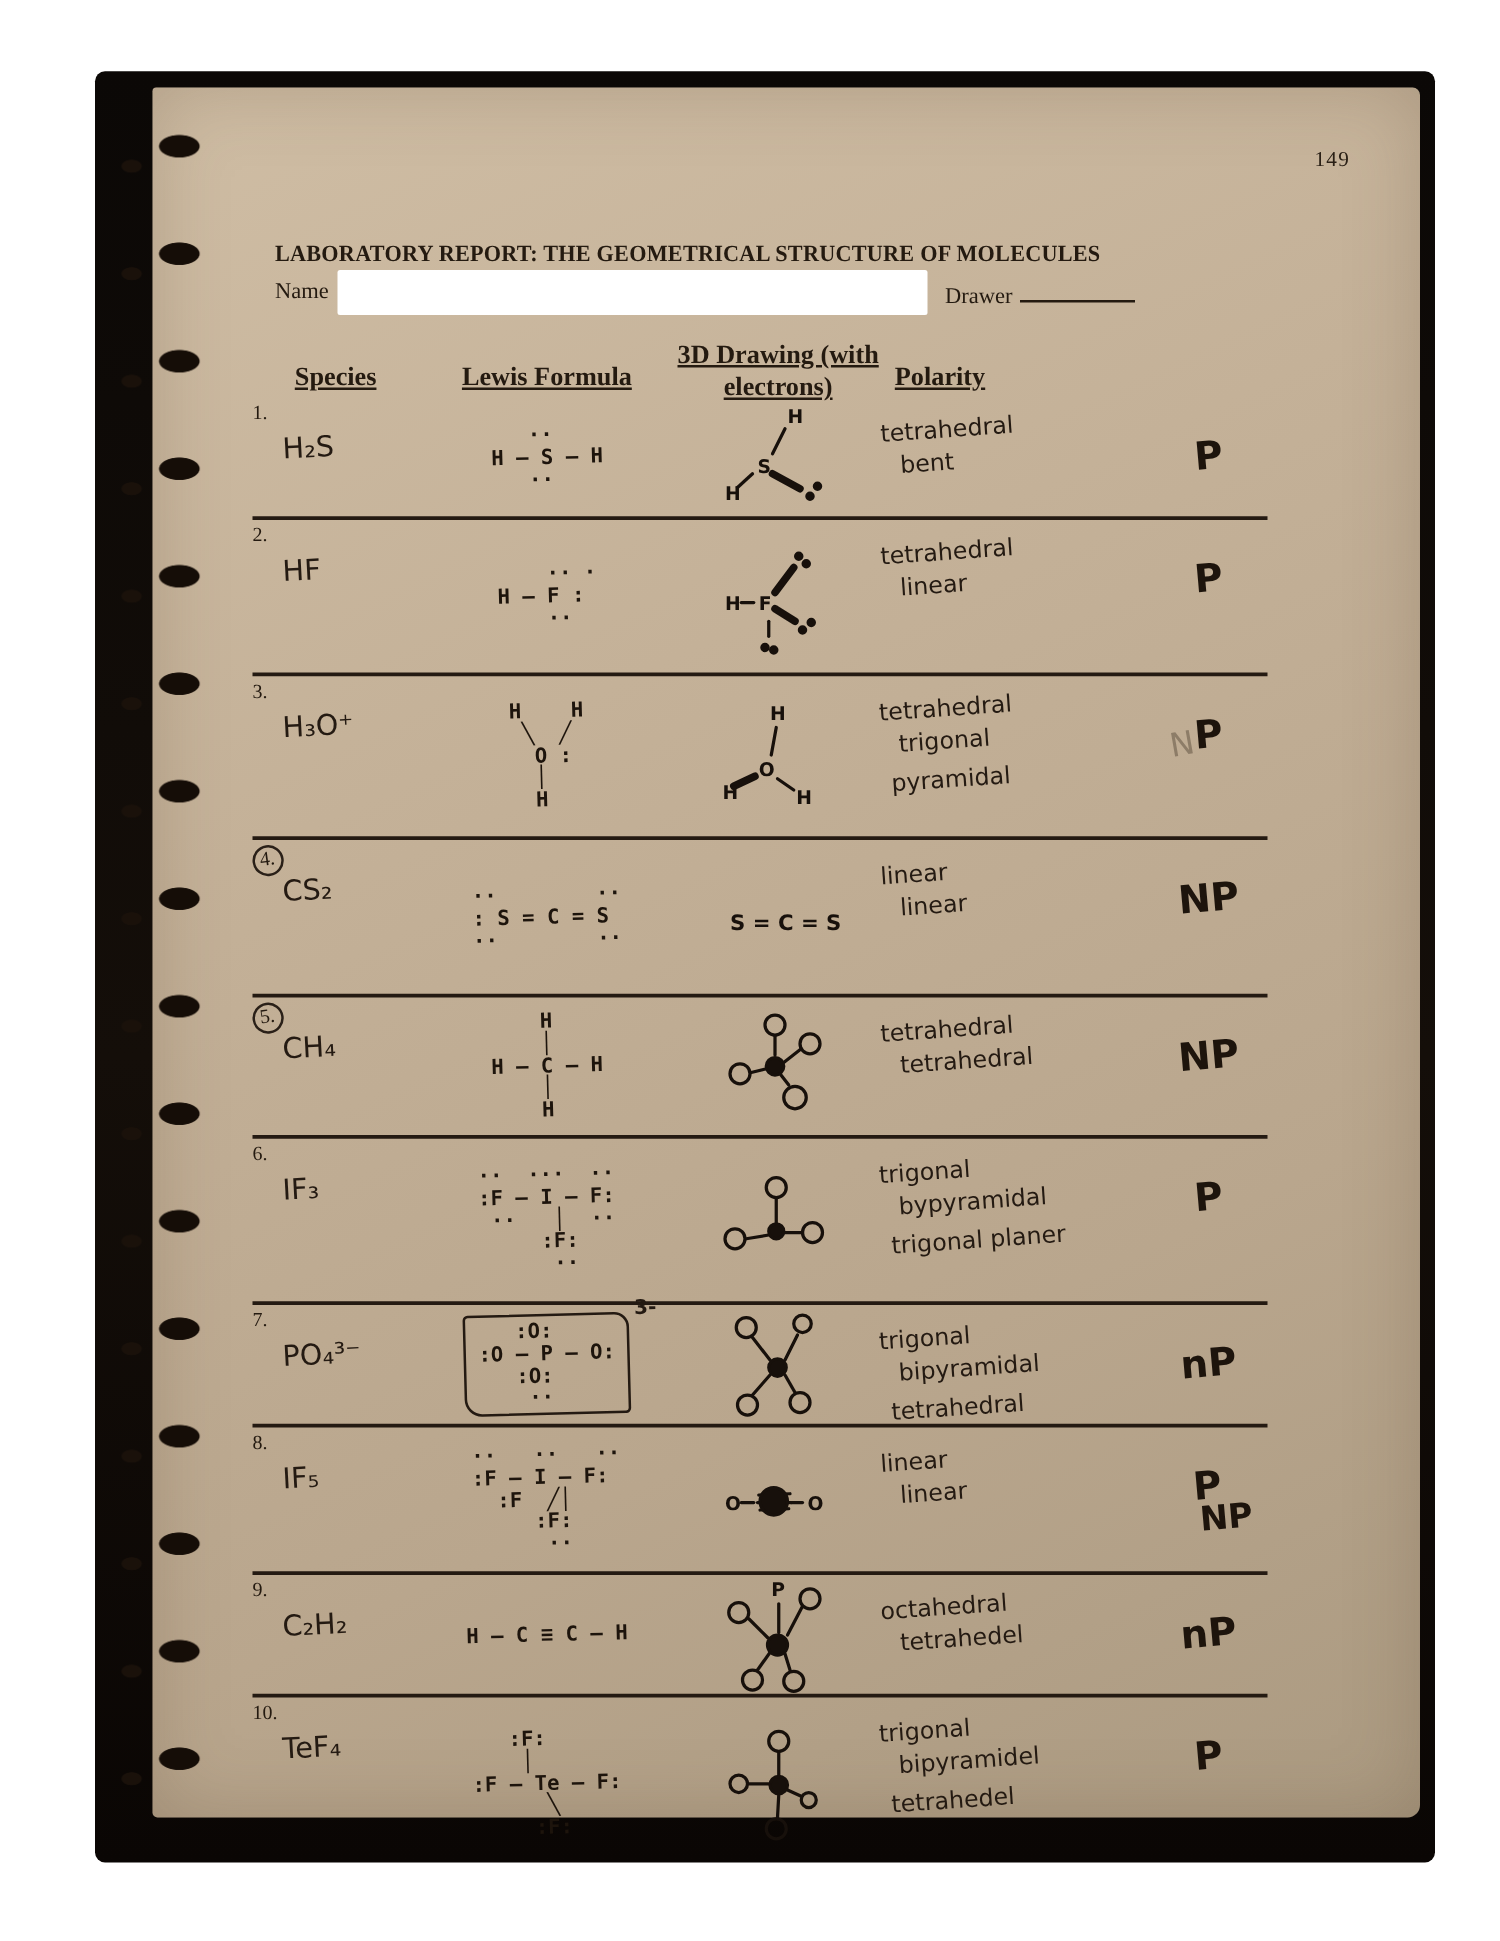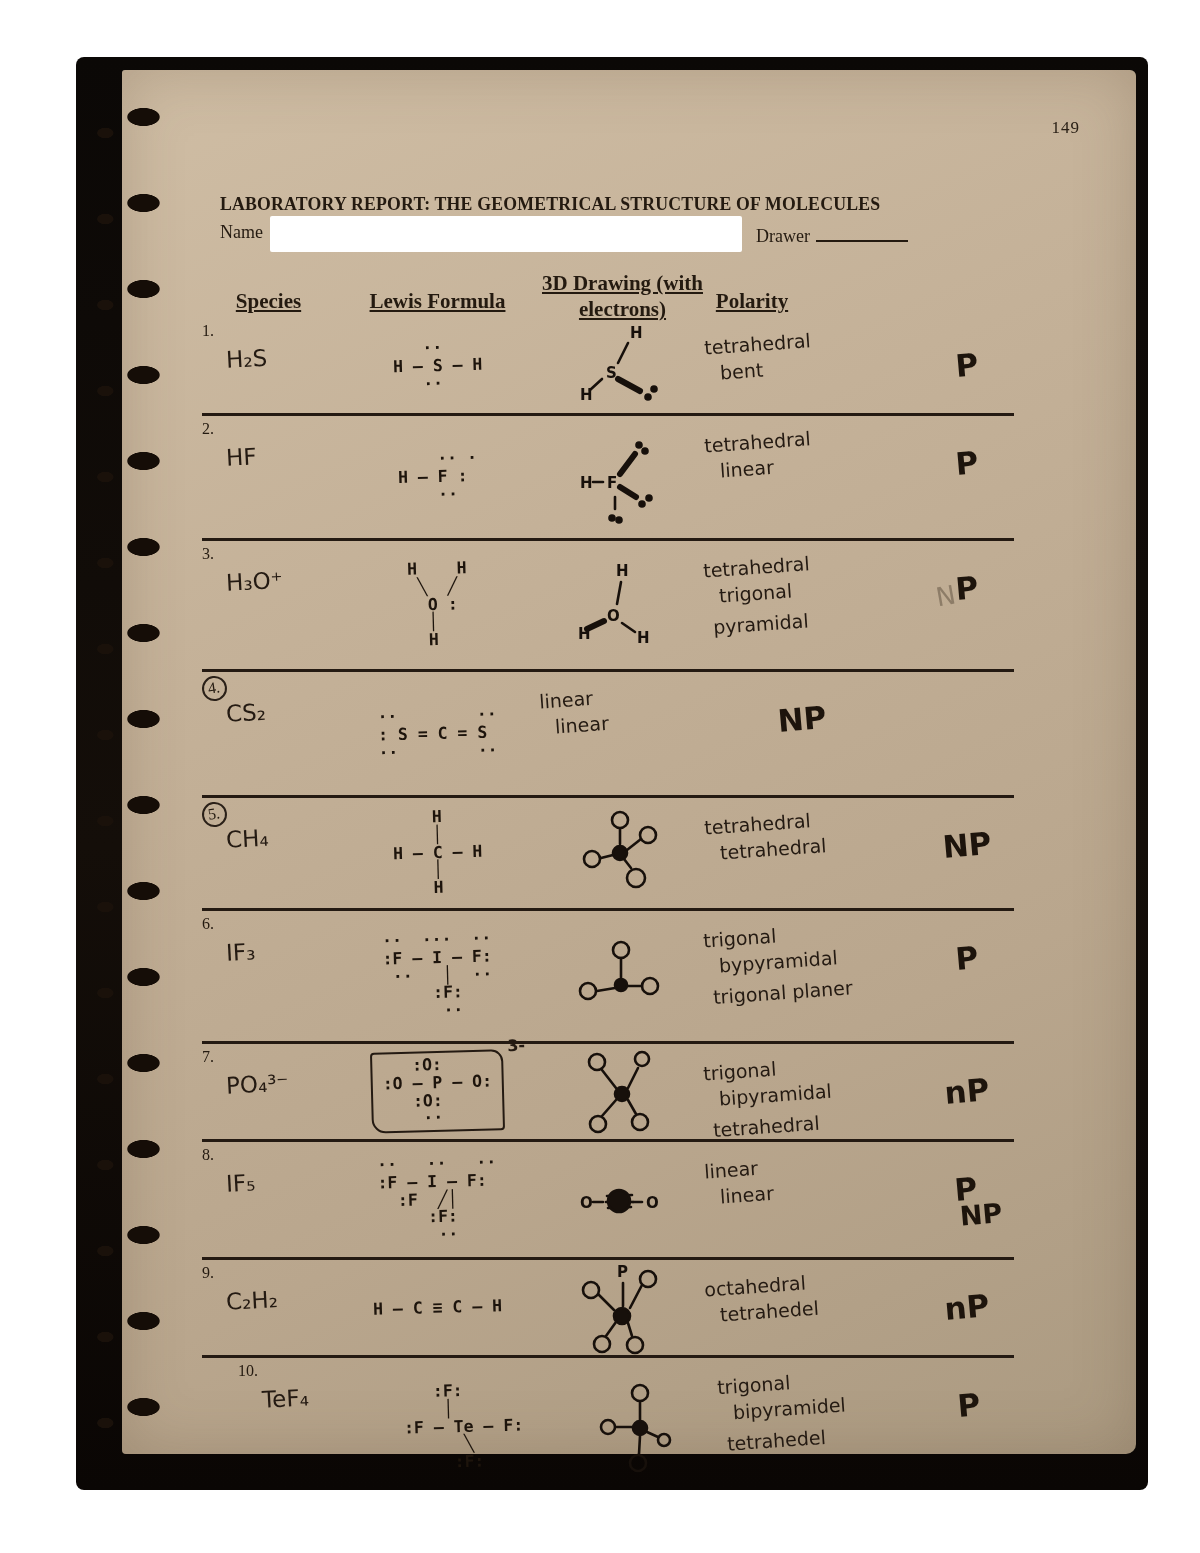--- a/index.html
+++ b/index.html
@@ -178,20 +178,25 @@
   </div>
 
   <div class="row" style="min-height: 123px;">
     <div class="cell c-num"><span class="num circled">4.</span></div>
     <div class="cell c-species">
               <div class="species">CS₂</div>
             </div>
     <div class="cell c-lewis">
               <div class="lewis"><div>··        ··</div><div>: S = C = S</div><div>··        ··</div></div>
             </div>
+    <div class="cell c-draw">
+              <svg viewBox="0 0 90 95" width="138" height="95">
+                <text x="6" y="58" font-size="17">S = C = S</text>
+              </svg>
+            </div>
     <div class="cell c-geom">
               <div class="geom">
                 <div>linear</div>
                 <div>linear</div>
               </div>
             </div>
     <div class="cell c-pol">
               <div class="pol"><span>NP</span></div>
             </div>
   </div>
@@ -350,21 +355,21 @@
               <div class="geom">
                 <div>octahedral</div>
                 <div>tetrahedel</div>
               </div>
             </div>
     <div class="cell c-pol">
               <div class="pol"><span>nP</span></div>
             </div>
   </div>
 
-  <div class="row" style="min-height: 138px; margin-left: 36px;">
+  <div class="row" style="min-height: 138px;">
     <div class="cell c-num"><span class="num">10.</span></div>
     <div class="cell c-species">
               <div class="species">TeF₄</div>
             </div>
     <div class="cell c-lewis">
               <div class="lewis"><div>   :F:</div><div>    │</div><div>:F – Te – F:</div><div>      ╲</div><div>     :F:</div></div>
             </div>
     <div class="cell c-draw">
               <svg viewBox="0 0 90 95" width="138" height="95">
                 <circle cx="45" cy="13" r="8" stroke="#17100b" stroke-width="2.6" fill="none"></circle>

